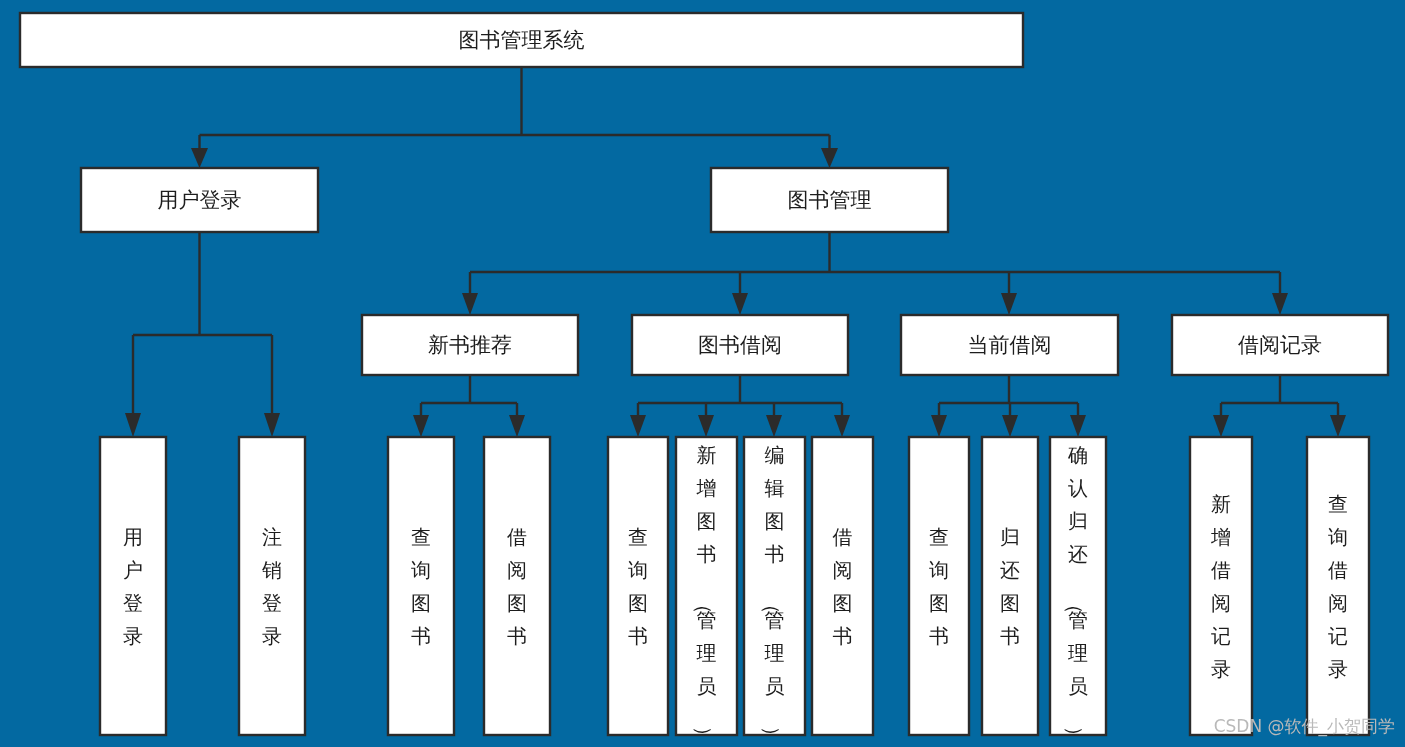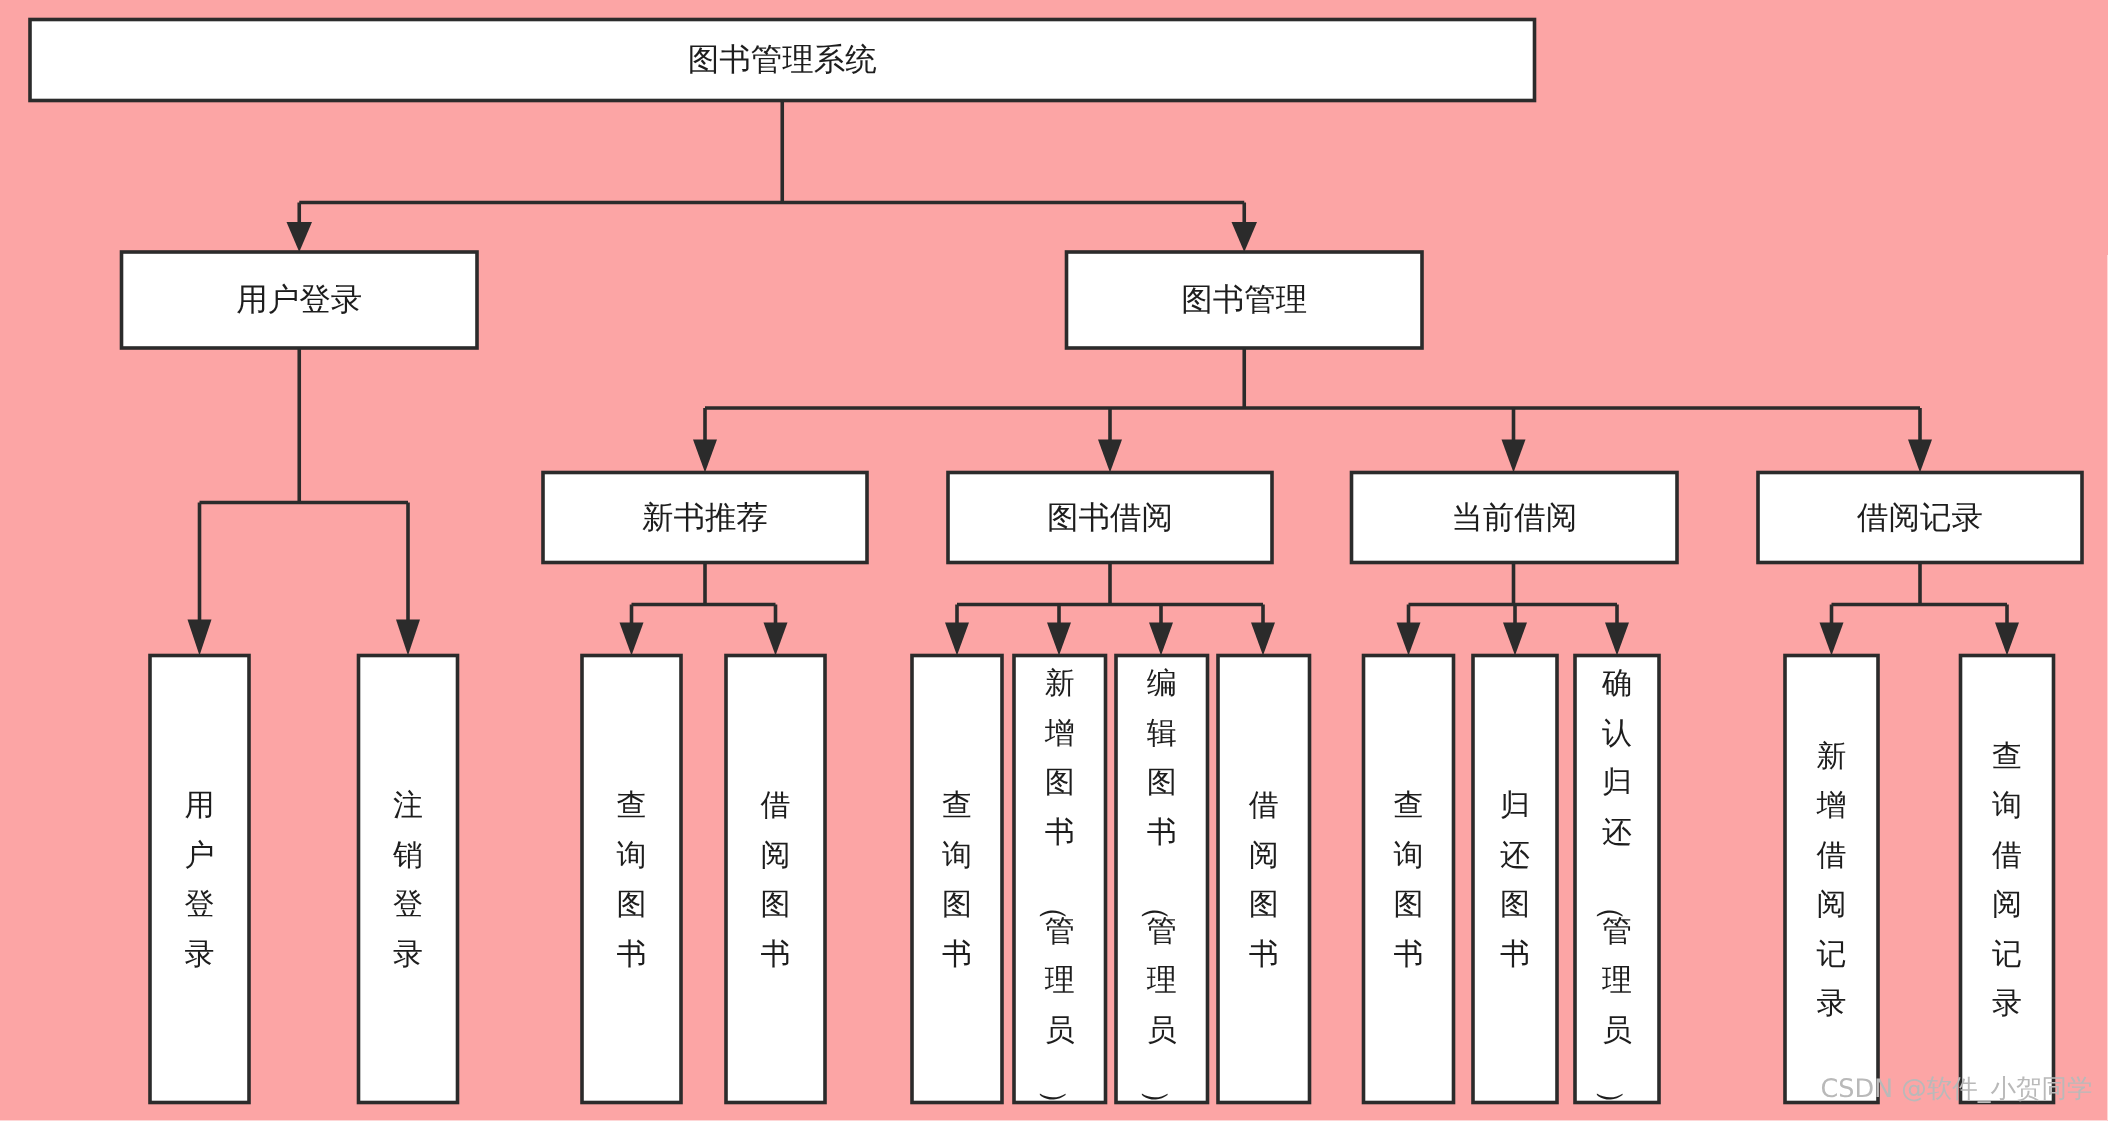--- a/index.html
+++ b/index.html
@@ -11,21 +11,21 @@
   body {
     width: 1405px;
     height: 747px;
     font-family: "DejaVu Sans", "Liberation Sans", sans-serif;
     overflow: hidden;
   }
   #diagram-root {
     position: relative;
     width: 1405px;
     height: 747px;
-    background: #fca5a5;
+    background: #0369a1;
   }
   svg#flowchart {
     position: absolute;
     left: 0;
     top: 0;
     width: 1405px;
     height: 747px;
     display: block;
   }
   .node-rect {

